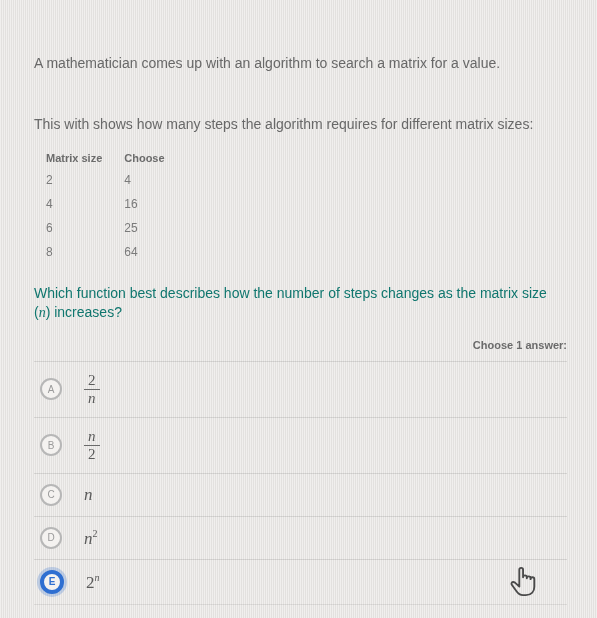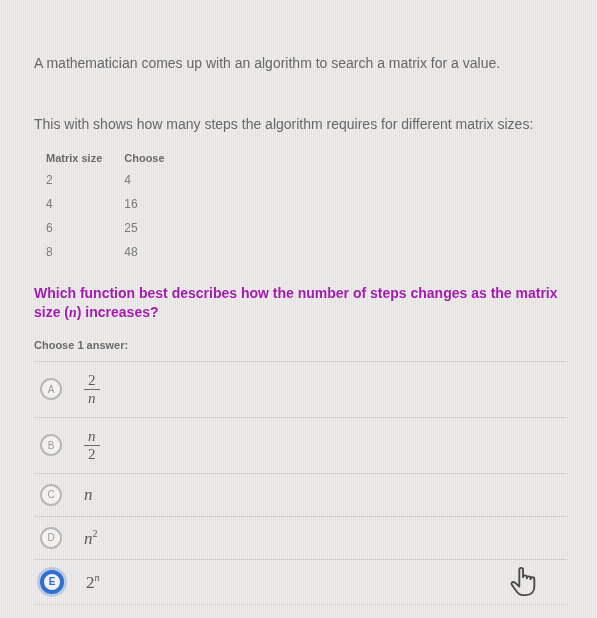--- a/index.html
+++ b/index.html
@@ -26,24 +26,24 @@
     pointer-events: none;
   }
   .wrap { position: relative; z-index: 1; }
 
   .intro { font-size: 14px; color: #686868; margin-bottom: 14px; line-height: 1.35; margin-top: 42px; }
 
   .tbl { border-collapse: collapse; margin: 6px 0 20px 12px; font-size: 12px; color: #7a7a7a; }
   .tbl th { text-align: left; font-weight: 700; font-size: 11px; color: #6b6b6b; padding: 4px 22px 4px 0; }
   .tbl td { padding: 5px 22px 5px 0; color: #7a7a7a; }
 
-  .question { font-size: 14px; font-weight: 700; color: #a21caf; line-height: 1.4; margin-bottom: 16px; }
+  .question { font-size: 14px; font-weight: 400; color: #0f766e; line-height: 1.4; margin-bottom: 16px; }
   .question .var { font-style: italic; font-family: "Times New Roman", serif; }
 
-  .choose { font-size: 11px; font-weight: 700; color: #6b6b6b; margin-bottom: 10px; }
+  .choose { font-size: 11px; font-weight: 700; color: #6b6b6b; margin-bottom: 10px; text-align: right; }
 
   .answers { display: flex; flex-direction: column; }
   .answer {
     display: flex; align-items: center;
     padding: 10px 6px;
     border-top: 1px solid rgba(0,0,0,0.10);
     cursor: pointer;
   }
   .answer:last-child { border-bottom: 1px solid rgba(0,0,0,0.08); }
 
@@ -100,21 +100,21 @@
       <tr>
           <td>4</td>
           <td>16</td>
         </tr>
       <tr>
           <td>6</td>
           <td>25</td>
         </tr>
       <tr>
           <td>8</td>
-          <td>48</td>
+          <td>64</td>
         </tr>
     </tbody>
   </table>
 
   <p class="question">
     <span>Which function best describes how the number of steps changes as the matrix size (</span><span class="var">n</span><span>) increases?</span>
   </p>
 
   <div class="choose">Choose 1 answer:</div>
 

